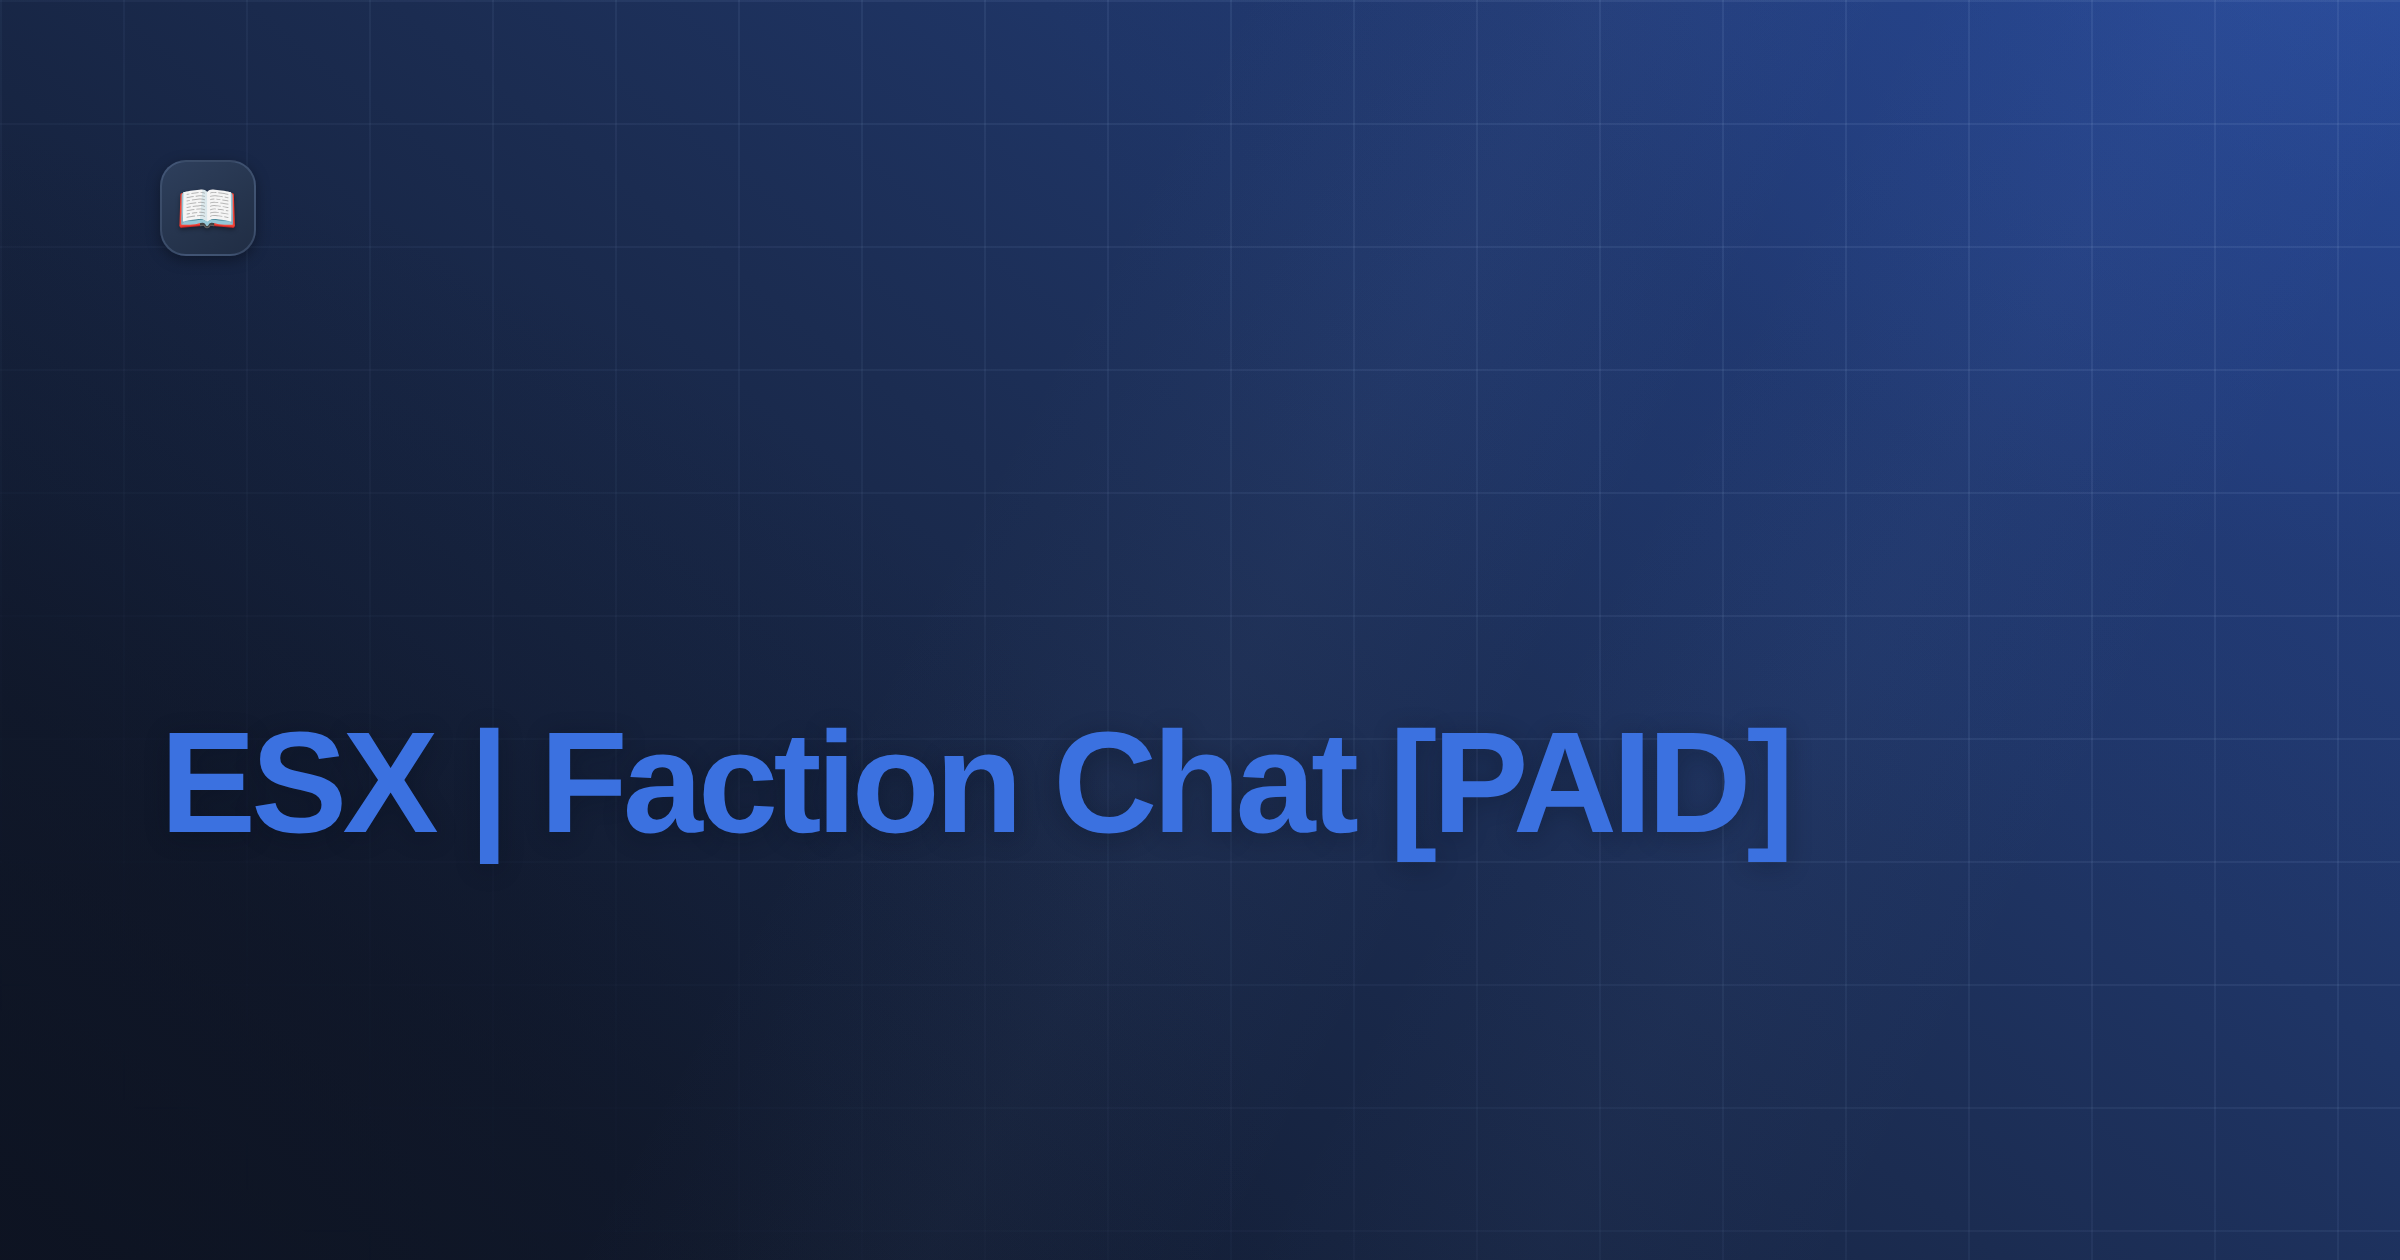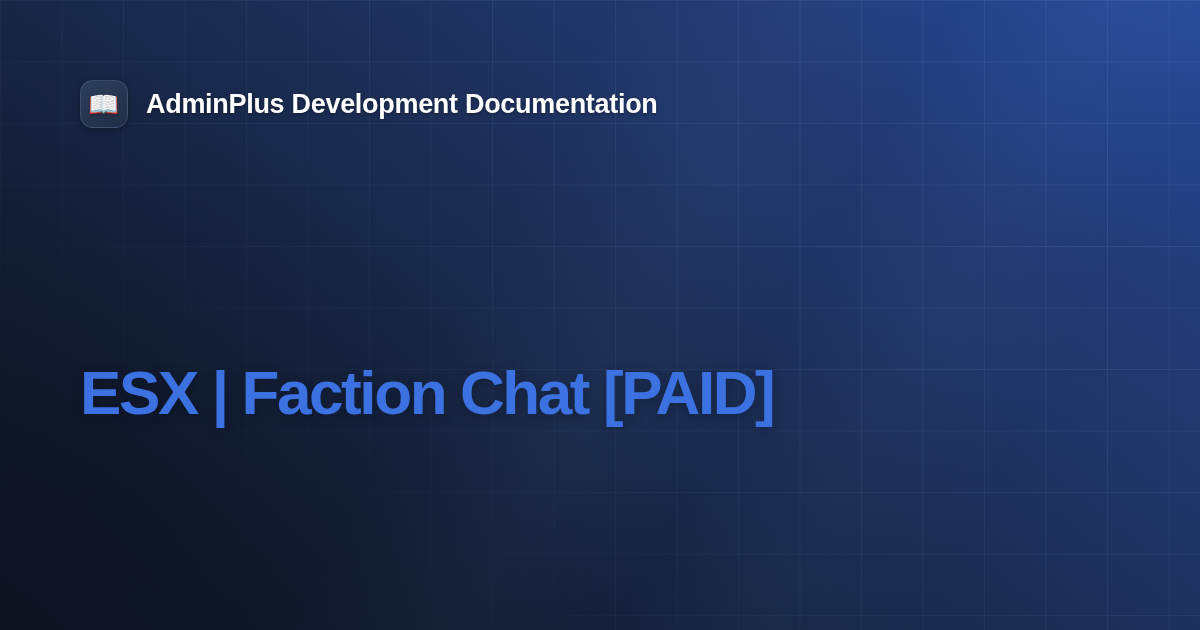--- a/index.html
+++ b/index.html
@@ -142,21 +142,21 @@
   
   .hero {
     position: absolute;
     left: 80px;
     top: 344px;
     width: 1000px;
     z-index: 5;
   }
 
   .hero-title {
-    font-size: 62px;
+    font-size: 72px;
     line-height: 97px;
     font-weight: bold;
     color: #3b71e0;
     letter-spacing: -2.4px;
     word-break: break-word;
     text-shadow: 0 2px 12px rgba(6, 12, 28, 0.30);
   }
 </style>
 </head>
 <body>
@@ -166,20 +166,19 @@
   <div class="bg-gradient"></div>
   <div class="bg-glow"></div>
   <div class="bg-vignette"></div>
   <div class="bg-grid"></div>
   <div class="bg-sheen"></div>
 
   <div class="header">
     <div class="brand-badge">
       <span class="glyph">📖</span>
     </div>
-    <div class="brand-title">AdminPlus Development Documentation</div>
   </div>
 
   <div class="hero">
     <h1 class="hero-title">ESX | Faction Chat [PAID]</h1>
   </div>
 
 </div>
 
 </body></html>

